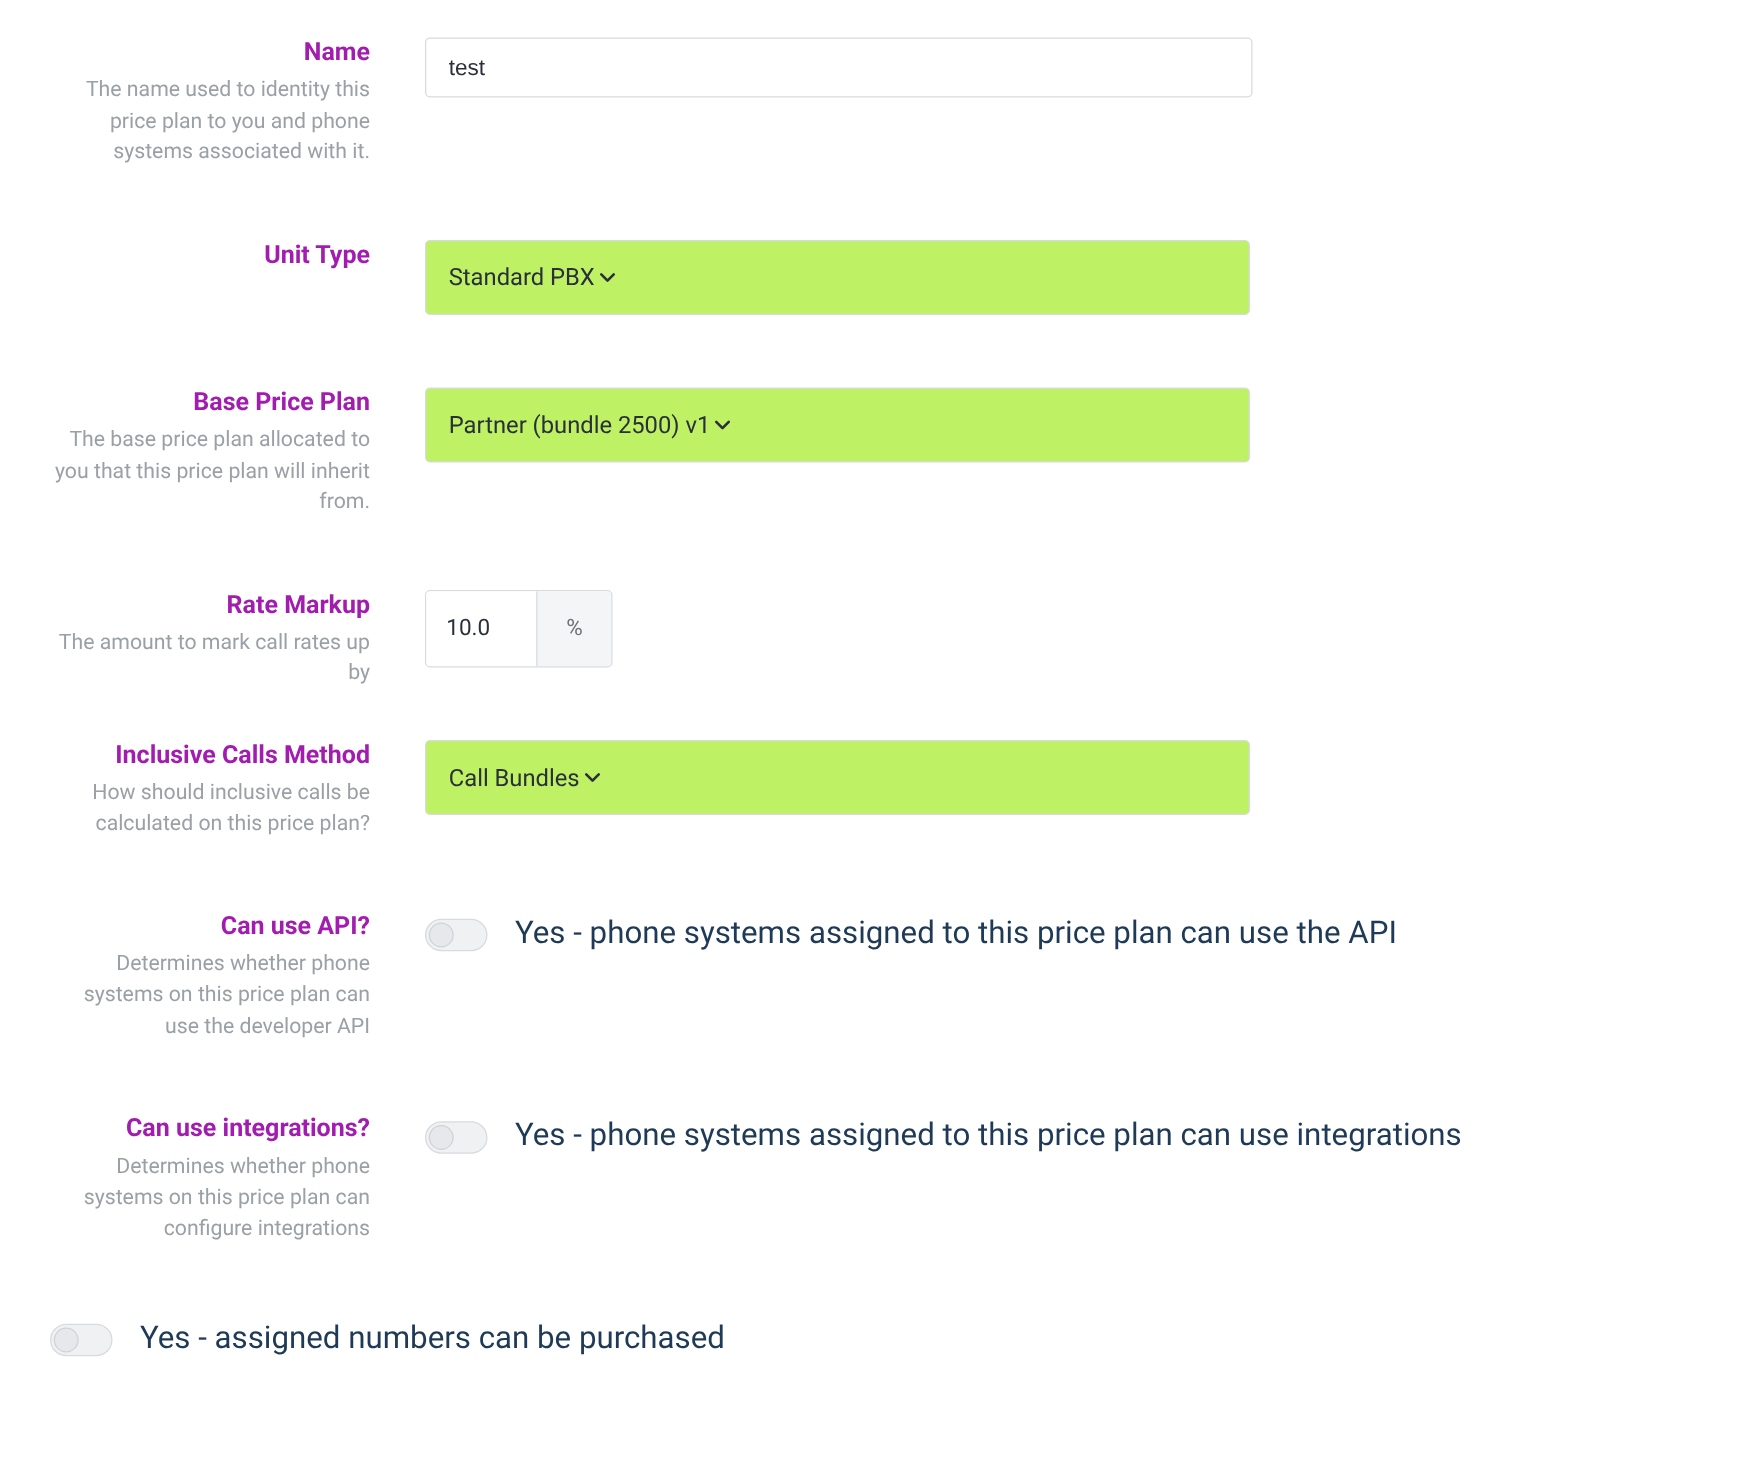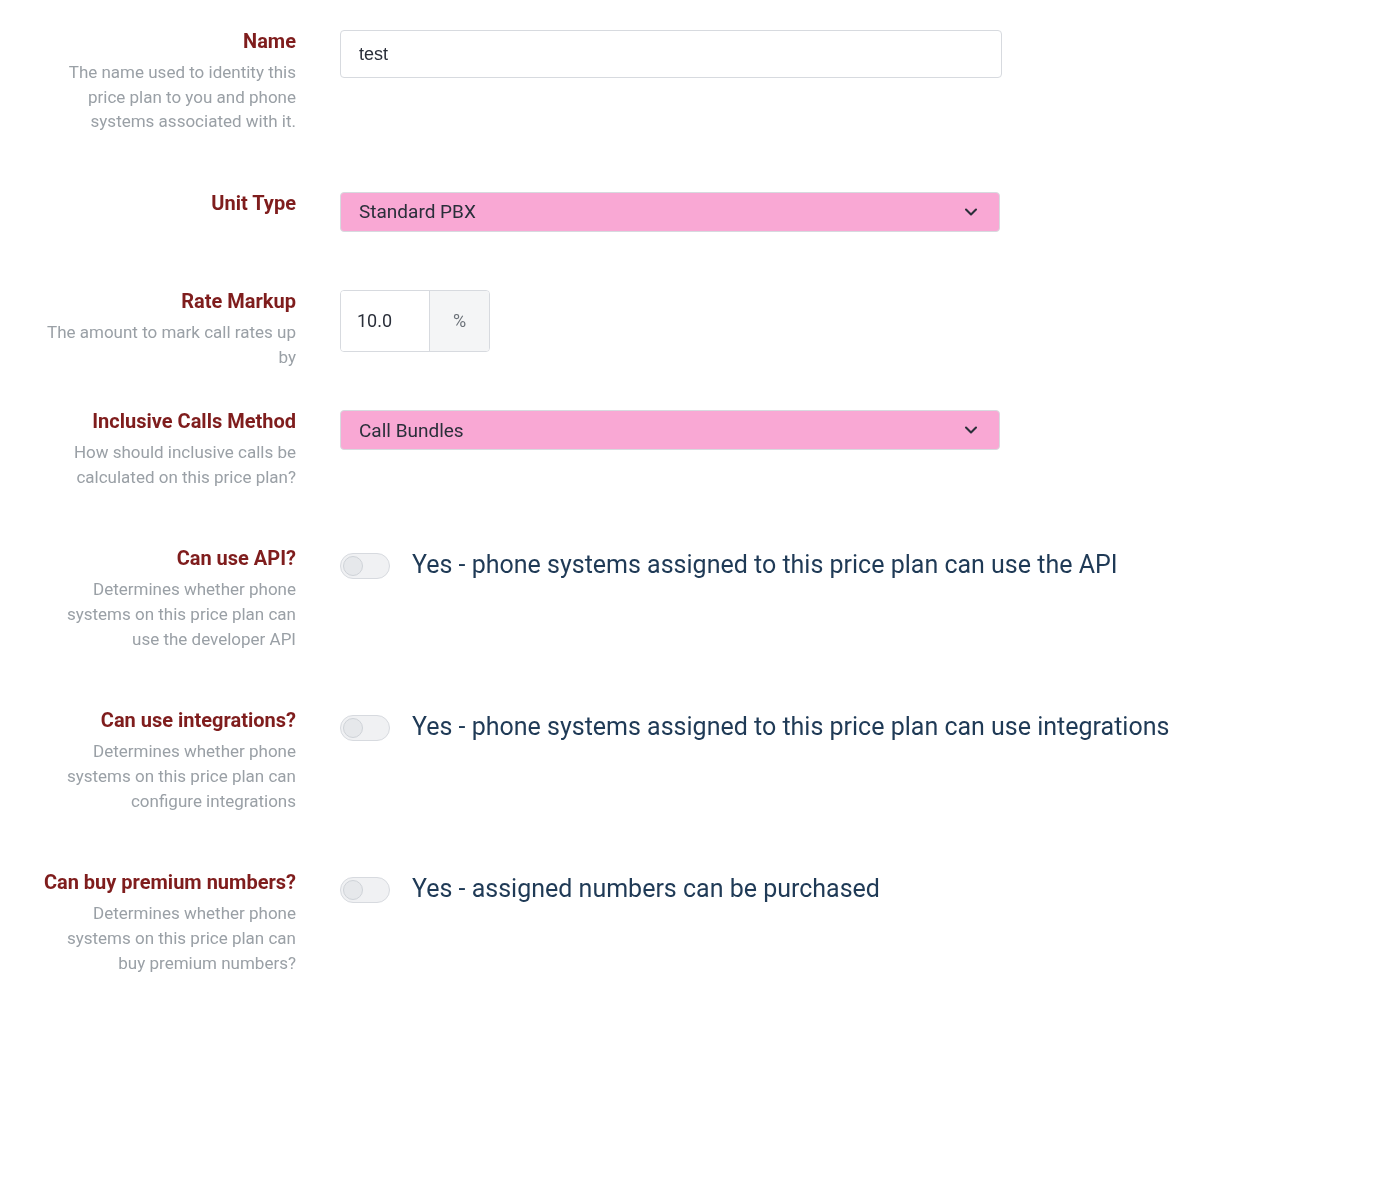--- a/index.html
+++ b/index.html
@@ -19,21 +19,21 @@
   .row.tight { margin-bottom: 39px; }
   .labelcol {
     width: 300px;
     min-width: 300px;
     text-align: right;
     padding-right: 44px;
   }
   .labelcol .label {
     font-weight: 700;
     font-size: 20px;
-    color: #7f1d1d;
+    color: #a21caf;
     line-height: 1.3;
     margin-bottom: 6px;
   }
   .labelcol .help {
     font-size: 17px;
     color: #9aa0a6;
     line-height: 1.45;
   }
   .fieldcol {
     flex: 1;
@@ -47,30 +47,29 @@
     border: 1px solid #d7dadf;
     border-radius: 4px;
     background: #fff;
     padding: 0 18px;
     font-size: 18px;
     color: #2a2f3a;
   }
   .select {
     width: 660px;
     max-width: 100%;
-    height: 40px;
+    height: 60px;
     border: 1px solid #d7dadf;
     border-radius: 4px;
-    background: #f9a8d4;
+    background: #bef264;
     padding: 0 18px;
     font-size: 19px;
     color: #2a2f3a;
     display: flex;
     align-items: center;
-    justify-content: space-between;
     cursor: pointer;
   }
   .select .chevron {
     display: inline-flex;
     align-items: center;
     justify-content: center;
   }
   .select .chevron svg { stroke: #2a2f3a; }
   .input-group {
     display: flex;
@@ -154,20 +153,36 @@
         <span>Standard PBX</span>
         <span class="chevron">
           <svg width="20" height="20" viewBox="0 0 24 24" fill="none" stroke-width="2.5" stroke-linecap="round" stroke-linejoin="round">
               <polyline points="6 9 12 15 18 9"></polyline>
             </svg>
         </span>
       </div>
     </div>
   </div>
 
+  <div class="row">
+    <div class="labelcol">
+      <div class="label">Base Price Plan</div>
+      <div class="help">The base price plan allocated to you that this price plan will inherit from.</div>
+    </div>
+    <div class="fieldcol">
+      <div class="select">
+        <span>Partner (bundle 2500) v1</span>
+        <span class="chevron">
+          <svg width="20" height="20" viewBox="0 0 24 24" fill="none" stroke-width="2.5" stroke-linecap="round" stroke-linejoin="round">
+              <polyline points="6 9 12 15 18 9"></polyline>
+            </svg>
+        </span>
+      </div>
+    </div>
+  </div>
 
   <div class="row tight">
     <div class="labelcol">
       <div class="label">Rate Markup</div>
       <div class="help">The amount to mark call rates up by</div>
     </div>
     <div class="fieldcol">
       <div class="input-group">
         <div class="val">10.0</div>
         <div class="unit">%</div>
@@ -216,24 +231,20 @@
       <div class="toggle-row">
         <div class="toggle">
           <div class="knob"></div>
         </div>
         <div class="toggle-label">Yes - phone systems assigned to this price plan can use integrations</div>
       </div>
     </div>
   </div>
 
   <div class="row">
-    <div class="labelcol">
-      <div class="label">Can buy premium numbers?</div>
-      <div class="help">Determines whether phone systems on this price plan can buy premium numbers?</div>
-    </div>
     <div class="fieldcol">
       <div class="toggle-row">
         <div class="toggle">
           <div class="knob"></div>
         </div>
         <div class="toggle-label">Yes - assigned numbers can be purchased</div>
       </div>
     </div>
   </div>
 

